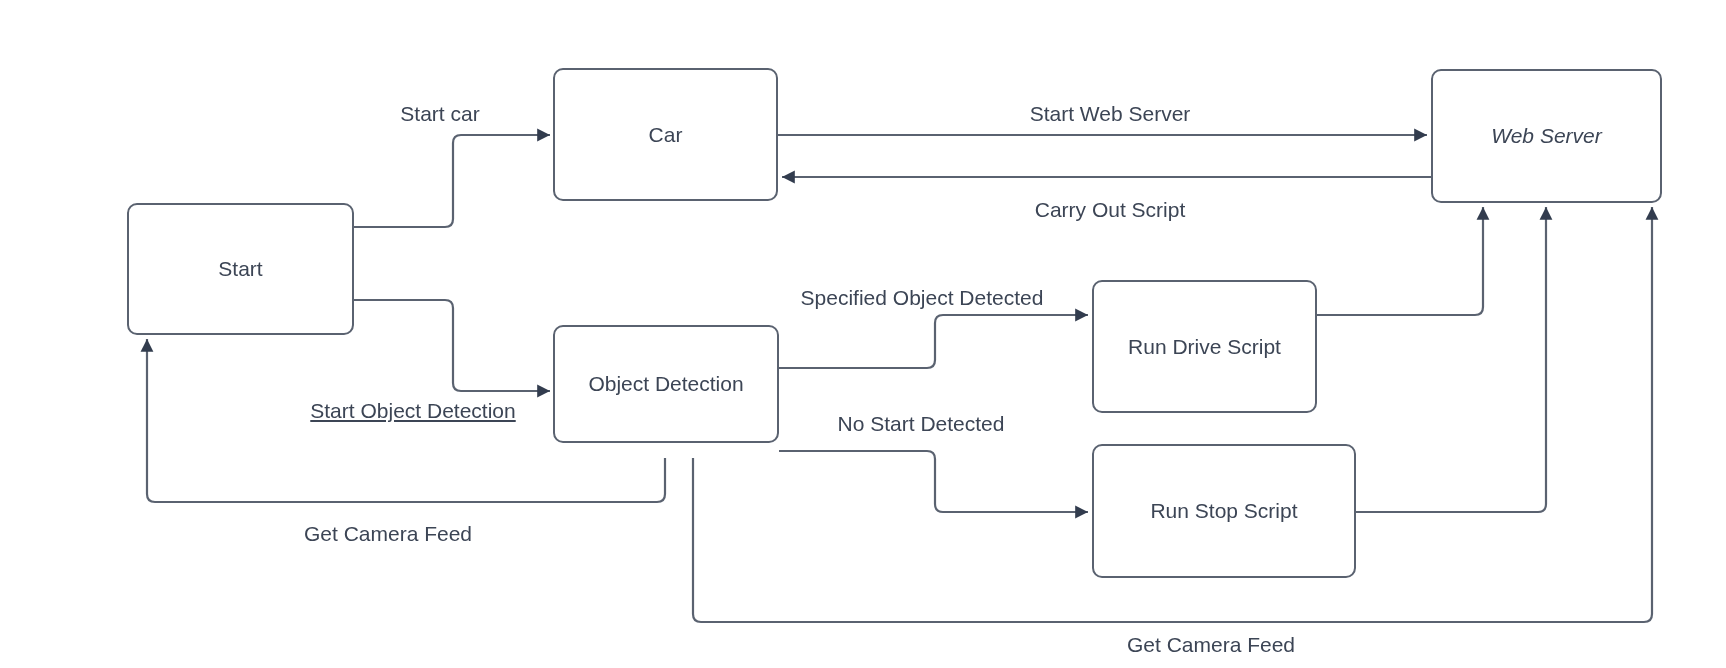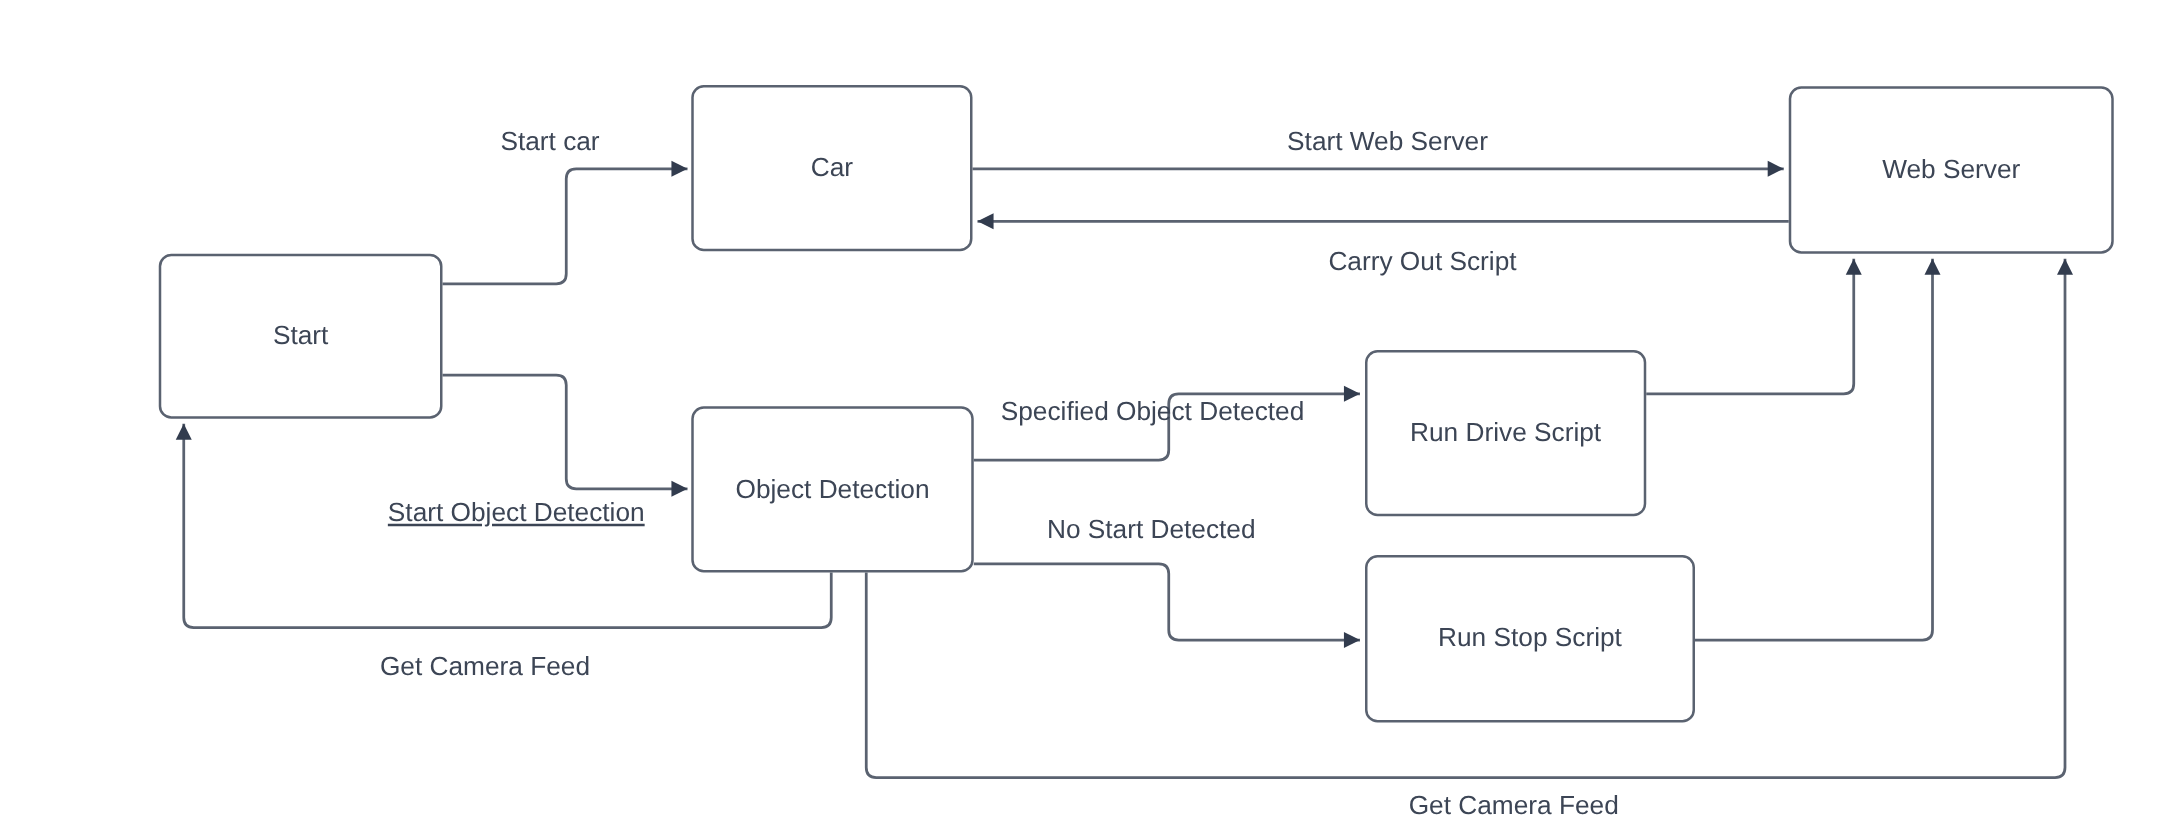--- a/index.html
+++ b/index.html
@@ -83,45 +83,45 @@
   </svg>
 
   <div class="node" style="left:127px;top:203px;width:227px;height:132px;">
     <span class="node-label">Start</span>
   </div>
 
   <div class="node" style="left:553px;top:68px;width:225px;height:133px;">
     <span class="node-label">Car</span>
   </div>
 
-  <div class="node" style="left:1431px;top:69px;width:260px;height:134px;">
+  <div class="node" style="left:1431px;top:69px;width:231px;height:134px;font-style:italic;">
     <span class="node-label">Web Server</span>
   </div>
 
-  <div class="node" style="left:553px;top:325px;width:226px;height:133px;">
+  <div class="node" style="left:553px;top:325px;width:226px;height:118px;">
     <span class="node-label">Object Detection</span>
   </div>
 
   <div class="node" style="left:1092px;top:248px;width:225px;height:133px;margin-top:32px;">
     <span class="node-label">Run Drive Script</span>
   </div>
 
   <div class="node" style="left:1092px;top:444px;width:264px;height:134px;">
     <span class="node-label">Run Stop Script</span>
   </div>
 
   <div class="edge-label" style="left:440px;top:114px;">Start car</div>
 
   <div class="edge-label" style="left:1110px;top:114px;text-align:center;">Start Web Server</div>
 
-  <div class="edge-label" style="left:1138px;top:210px;">Carry Out Script</div>
+  <div class="edge-label" style="left:1110px;top:210px;">Carry Out Script</div>
 
   <div class="edge-label" style="left:413px;top:411px;text-decoration:underline;">Start Object Detection</div>
 
-  <div class="edge-label" style="left:922px;top:298px;margin-top:32px;">Specified Object Detected</div>
+  <div class="edge-label" style="left:922px;top:298px;">Specified Object Detected</div>
 
   <div class="edge-label" style="left:921px;top:424px;">No Start Detected</div>
 
   <div class="edge-label" style="left:388px;top:534px;">Get Camera Feed</div>
 
   <div class="edge-label" style="left:1211px;top:645px;">Get Camera Feed</div>
 
 </div>
 
 </body></html>

